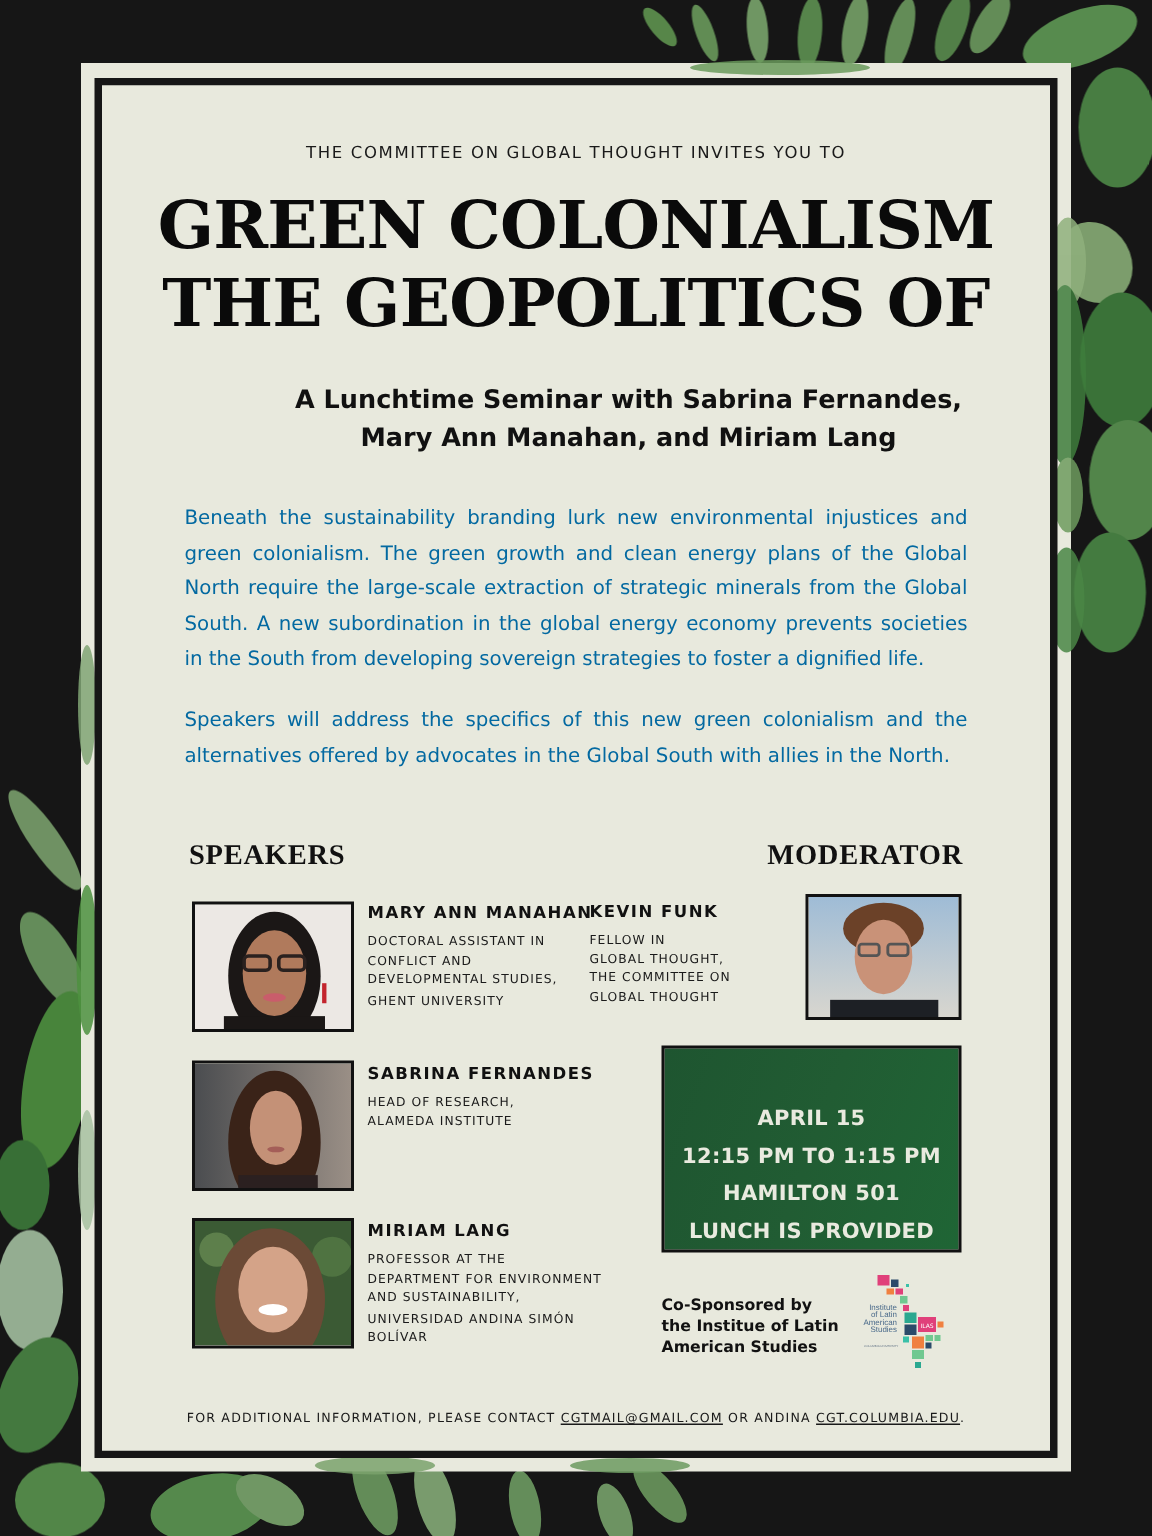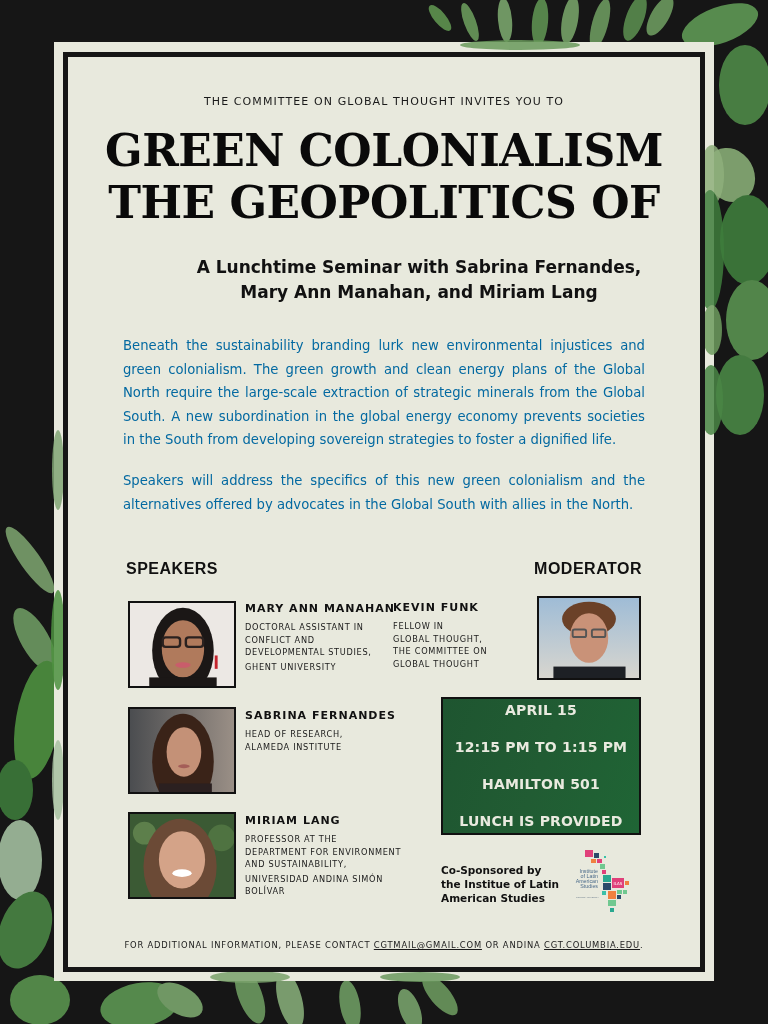--- a/index.html
+++ b/index.html
@@ -65,22 +65,22 @@
     position: absolute; left: 55px; width: 522px;
     font-family: "DejaVu Sans", sans-serif;
     font-size: 13.2px; line-height: 23.5px;
     text-align: justify;
     color: #0369a1;
   }
   .p1 { top: 277px; }
   .p2 { top: 412px; }
   .section-h {
     position: absolute; top: 503px;
-    font-family: Liberation Sans, sans-serif;
-    font-weight: bold; font-size: 16px; letter-spacing: 0.5px;
+    font-family: Liberation Serif, serif;
+    font-weight: bold; font-size: 19px; letter-spacing: 0.5px;
     color: #111;
   }
   .sh-speakers { left: 58px; }
   .sh-moderator { right: 58px; text-align: right; }
   .photo {
     position: absolute;
     border: 2px solid #111;
     overflow: hidden;
   }
   .photo svg { display: block; width: 100%; height: 100%; }
@@ -97,21 +97,21 @@
   .spk-role .line { display: block; }
   .mod-info {
     position: absolute; right: 167px; width: 140px; top: 544px;
   }
   .event-box {
     position: absolute;
     left: 373px; top: 640px;
     width: 200px; height: 138px;
     background: linear-gradient(110deg, #1e5530 0%, #215c33 50%, #1f6535 100%);
     border: 2px solid #111;
-    display: flex; flex-direction: column; justify-content: space-between; align-items: center;
+    display: flex; flex-direction: column; justify-content: flex-end; align-items: center;
     gap: 2px;
   }
   .event-box .ev {
     color: #e9eadf; font-weight: bold; font-size: 14px; letter-spacing: 0.2px; line-height: 23px;
   }
   .cosponsor {
     position: absolute; left: 373px; top: 806px; width: 130px;
     font-weight: bold; font-size: 10.5px; line-height: 14px; color: #111;
   }
   .cosponsor .line { display: block; }

